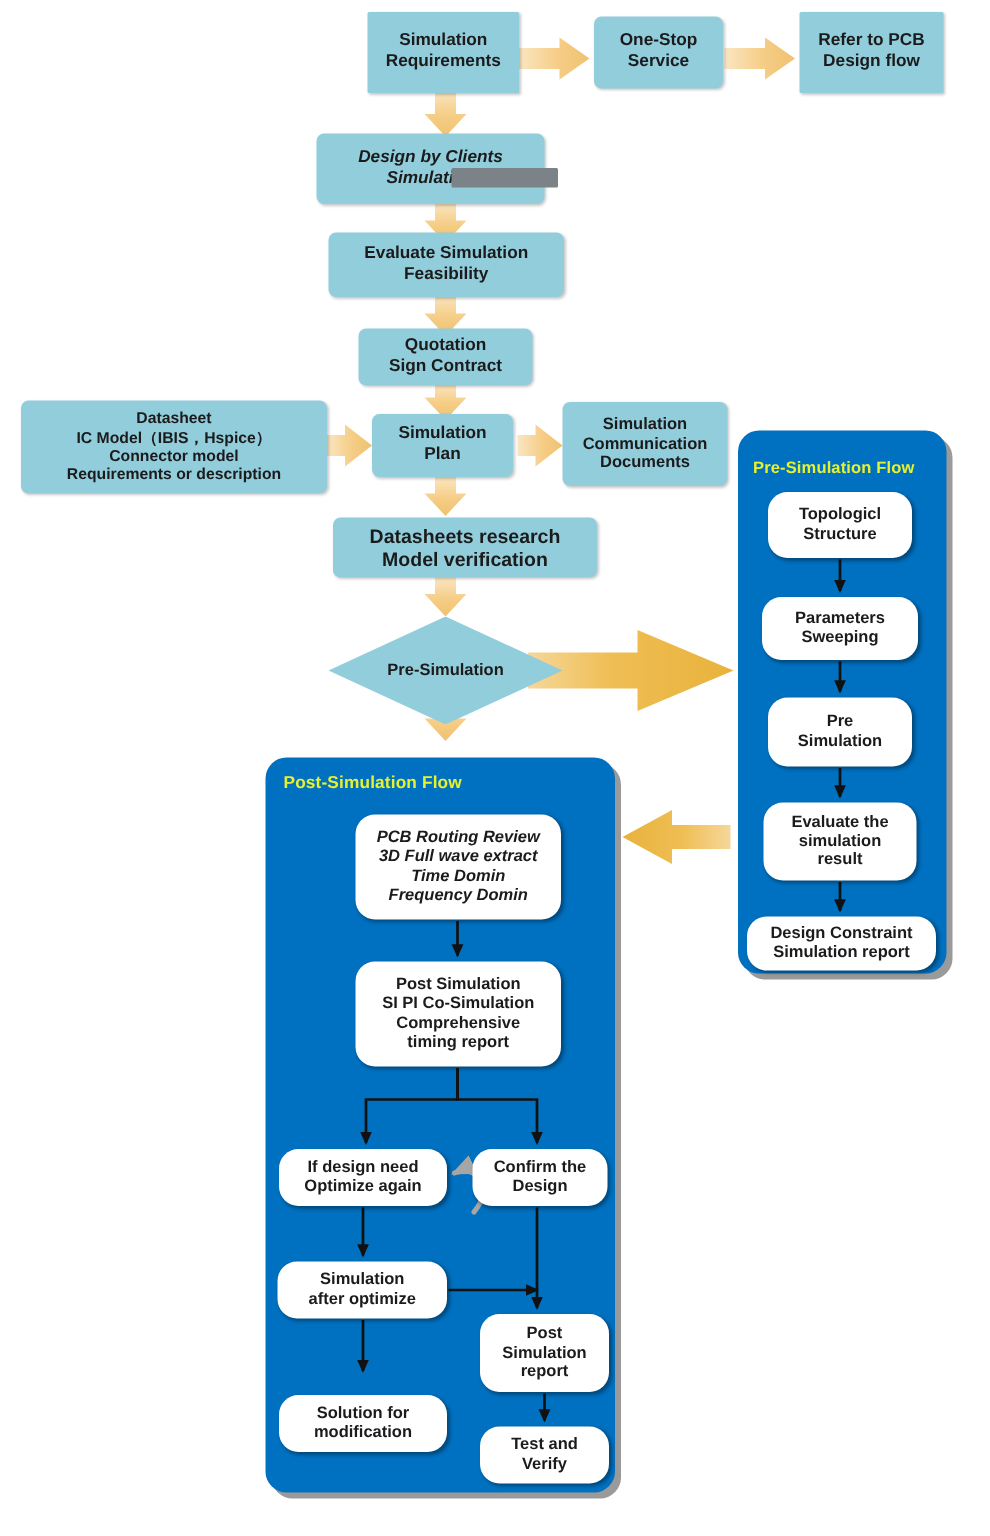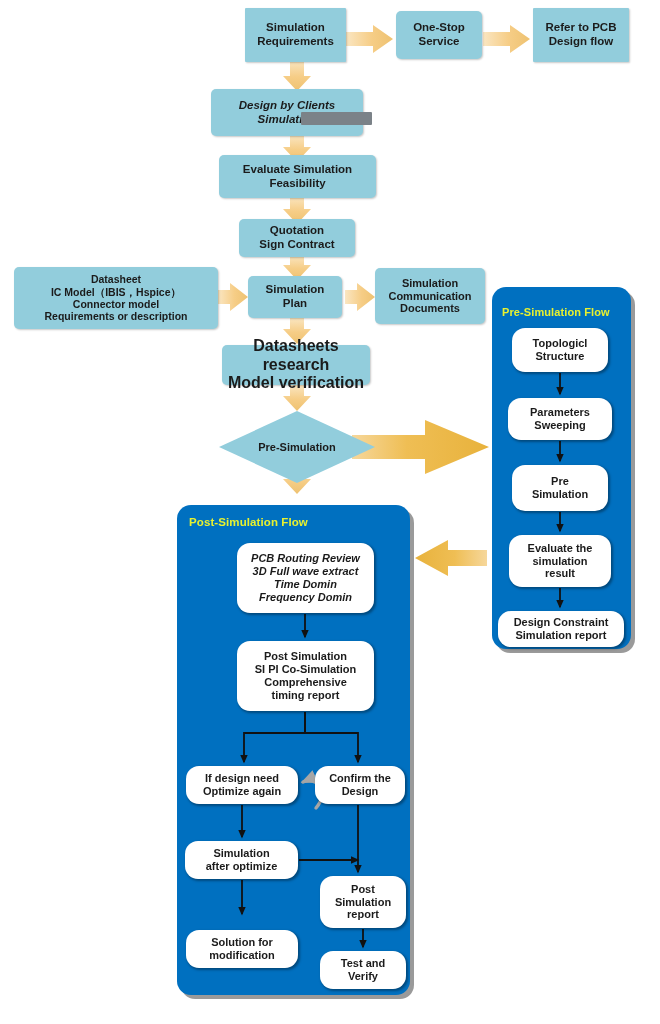--- a/index.html
+++ b/index.html
@@ -179,21 +179,21 @@
 Connector model
 Requirements or description</div>
 
   <div class="node cyan" style="left:248px;top:276px;width:94px;height:42px;font-size:11.5px;">Simulation
 Plan</div>
 
   <div class="node cyan" style="left:375px;top:268px;width:110px;height:56px;font-size:11px;">Simulation
 Communication
 Documents</div>
 
-  <div class="node cyan" style="left:222px;top:345px;width:148px;height:40px;font-size:16px;">Datasheets research
+  <div class="node cyan" style="left:222px;top:345px;width:176px;height:40px;font-size:13px;">Datasheets research
 Model verification</div>
 
   <div class="node diamond" style="left:219px;top:411px;width:156px;height:72px;font-size:11px;">
     <div class="dshape"></div>
     <span>Pre-Simulation</span>
   </div>
 
   <div class="node white" style="left:512px;top:328px;width:96px;height:44px;font-size:11px;">Topologicl
 Structure</div>
 

